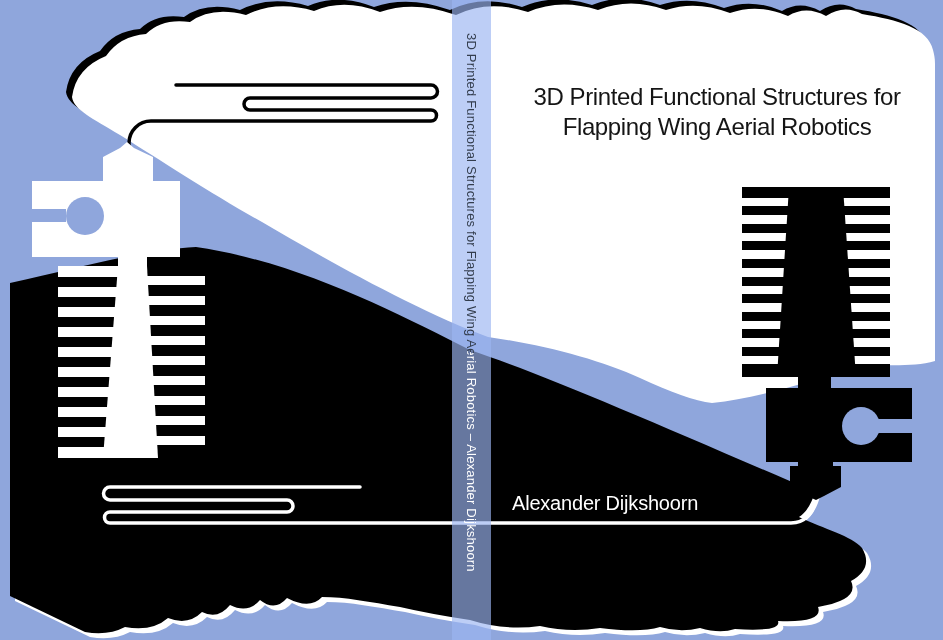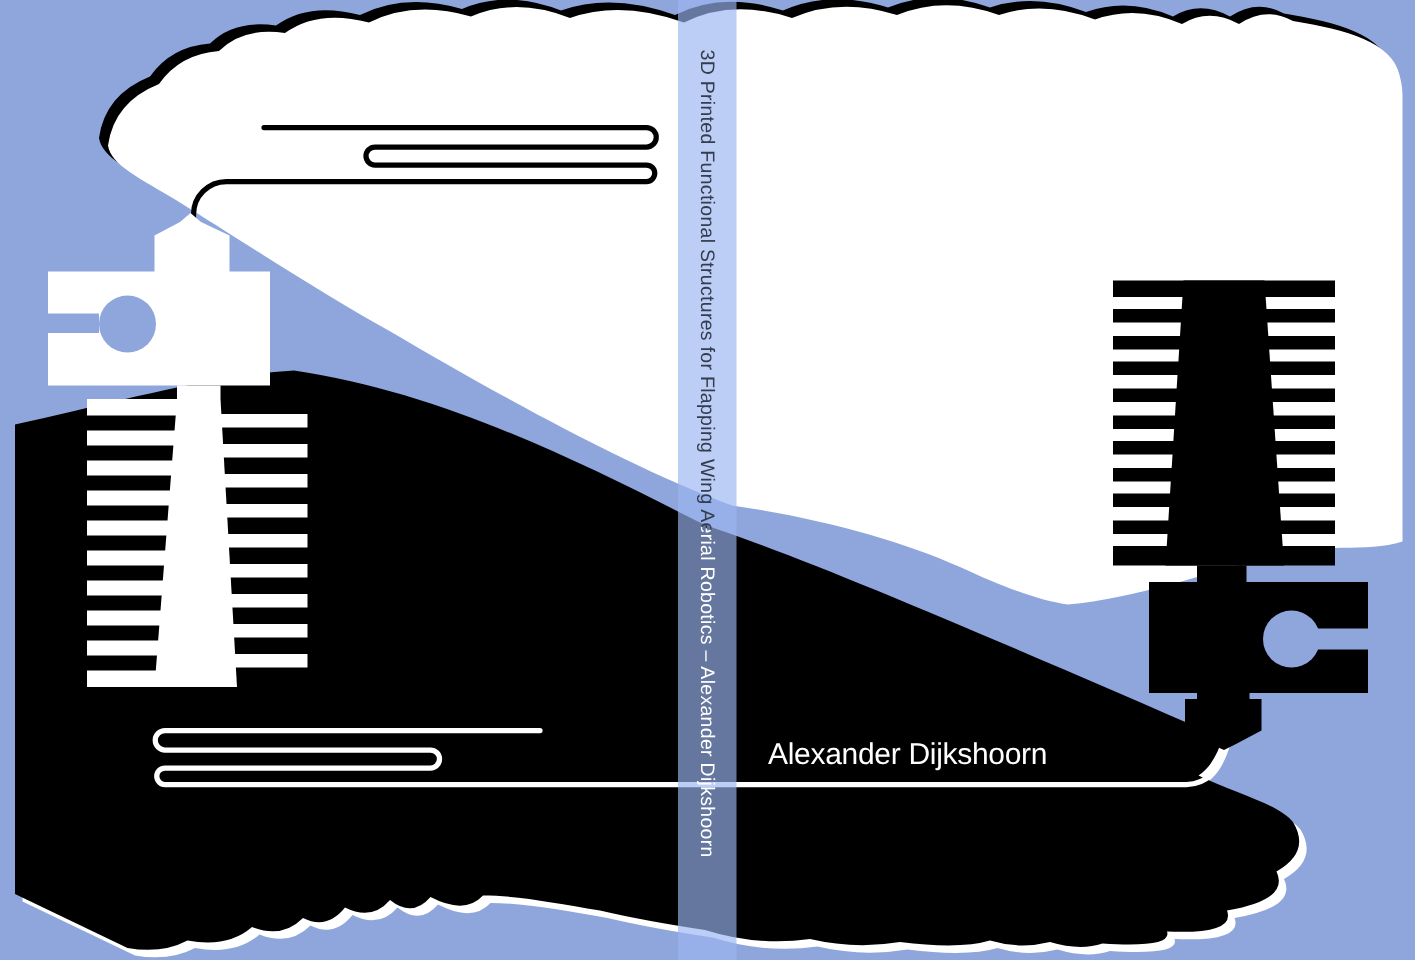--- a/index.html
+++ b/index.html
@@ -75,20 +75,22 @@
       <path d="M789,187 L843,187 L856,377 L777,377 Z"></path>
       <rect x="798" y="377" width="33" height="11"></rect>
       <rect x="766" y="388" width="146" height="74"></rect>
       <circle cx="861" cy="426" r="19" style="fill:var(--background,#8FA6DC)"></circle>
       <rect x="877" y="419" width="35" height="14" style="fill:var(--background,#8FA6DC)"></rect>
       <path d="M798,462 L798,466 L790,466 L790,487 L807,496 L816,500 L824,496 L841,487 L841,466 L833,466 L833,462 Z"></path>
     </g>
   </svg>
 
   <div class="front-title">
+    <div>3D Printed Functional Structures for</div>
+    <div>Flapping Wing Aerial Robotics</div>
   </div>
 
   <div class="author">Alexander Dijkshoorn</div>
 
   <div class="spine-band"></div>
   <div class="spine-layer spine-upper">
     <span class="vtext">3D Printed Functional Structures for Flapping Wing Aerial Robotics – Alexander Dijkshoorn</span>
   </div>
   <div class="spine-layer spine-lower">
     <span class="vtext">3D Printed Functional Structures for Flapping Wing Aerial Robotics – Alexander Dijkshoorn</span>

